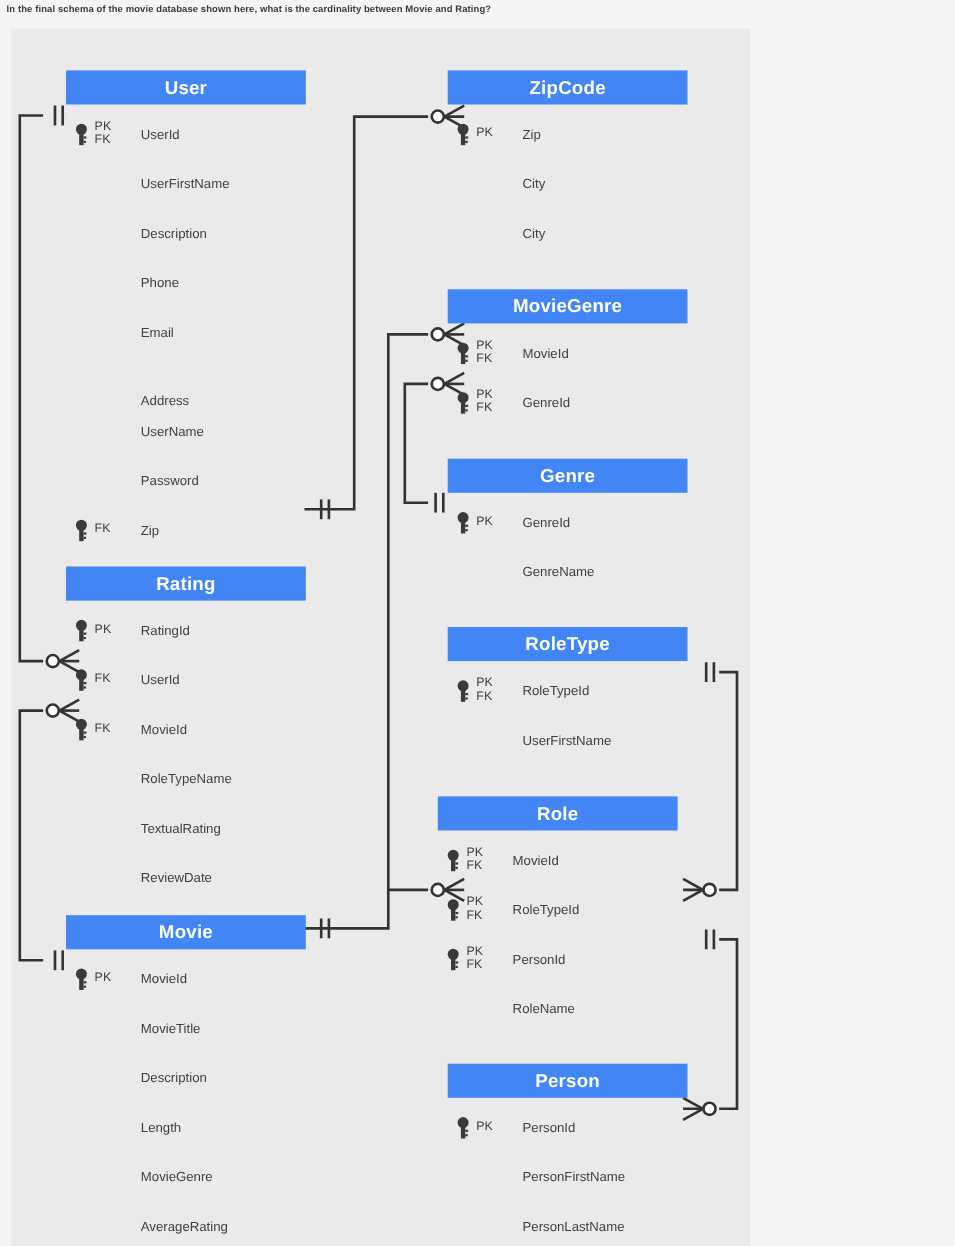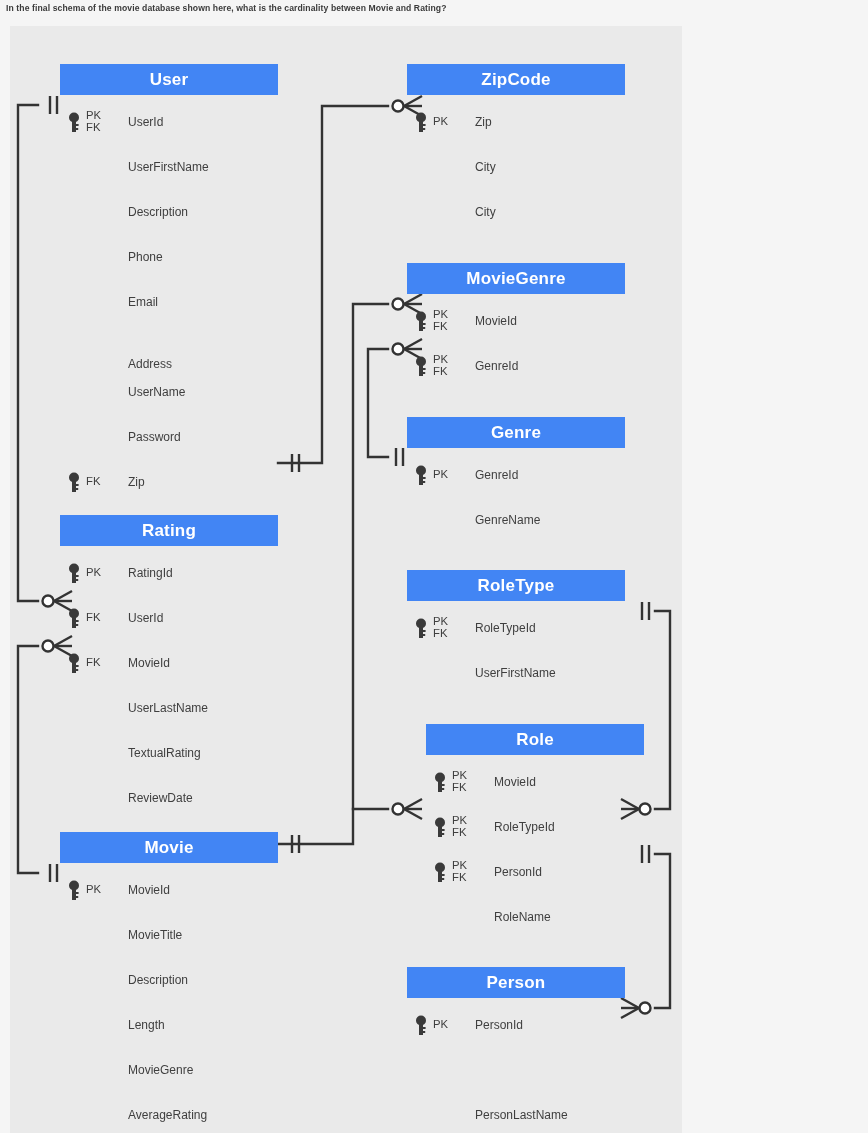--- a/index.html
+++ b/index.html
@@ -247,21 +247,21 @@
                   <circle cx="6" cy="5.5" r="5" fill="#3a3a3a"></circle>
                   <rect x="4" y="8" width="4" height="12" fill="#3a3a3a"></rect>
                   <rect x="8" y="12" width="2.6" height="2" fill="#3a3a3a"></rect>
                   <rect x="8" y="16" width="2.2" height="2" fill="#3a3a3a"></rect>
                 </svg></span>
               <span class="kl one">FK</span>
             </div>
             <span class="fname">MovieId</span>
           </div>
           <div class="field" style="top: 151px; width: 218px;">
-            <span class="fname">UserLastName</span>
+            <span class="fname">RoleTypeName</span>
           </div>
           <div class="field" style="top: 196px; width: 218px;">
             <span class="fname">TextualRating</span>
           </div>
           <div class="field" style="top: 241px; width: 218px;">
             <span class="fname">ReviewDate</span>
           </div>
         </div>
       </div>
       <div class="table" style="left: 50px; top: 790px; width: 218px;">
@@ -384,21 +384,21 @@
               <span class="kl top">PK</span>
               <span class="kl bot">FK</span>
             </div>
             <span class="fname">RoleTypeId</span>
           </div>
           <div class="field" style="top: 61px; width: 218px;">
             <span class="fname">UserFirstName</span>
           </div>
         </div>
       </div>
-      <div class="table" style="left: 416px; top: 682px; width: 218px;">
+      <div class="table" style="left: 388px; top: 682px; width: 218px;">
         <div class="thead">Role</div>
         <div class="fields" style="height: 227px;">
           <div class="field" style="top: 16px; width: 218px;">
             <div class="keybox">
               <span class="keyicon"><svg width="14" height="22" viewBox="0 0 14 22">
                   <circle cx="6" cy="5.5" r="5" fill="#3a3a3a"></circle>
                   <rect x="4" y="8" width="4" height="12" fill="#3a3a3a"></rect>
                   <rect x="8" y="12" width="2.6" height="2" fill="#3a3a3a"></rect>
                   <rect x="8" y="16" width="2.2" height="2" fill="#3a3a3a"></rect>
                 </svg></span>
@@ -446,19 +446,22 @@
               <span class="keyicon"><svg width="14" height="22" viewBox="0 0 14 22">
                   <circle cx="6" cy="5.5" r="5" fill="#3a3a3a"></circle>
                   <rect x="4" y="8" width="4" height="12" fill="#3a3a3a"></rect>
                   <rect x="8" y="12" width="2.6" height="2" fill="#3a3a3a"></rect>
                   <rect x="8" y="16" width="2.2" height="2" fill="#3a3a3a"></rect>
                 </svg></span>
               <span class="kl one">PK</span>
             </div>
             <span class="fname">PersonId</span>
           </div>
+          <div class="field" style="top: 61px; width: 218px;">
+            <span class="fname">PersonFirstName</span>
+          </div>
           <div class="field" style="top: 106px; width: 218px;">
             <span class="fname">PersonLastName</span>
           </div>
         </div>
       </div>
     </div>
 </div>
 
 </body></html>

